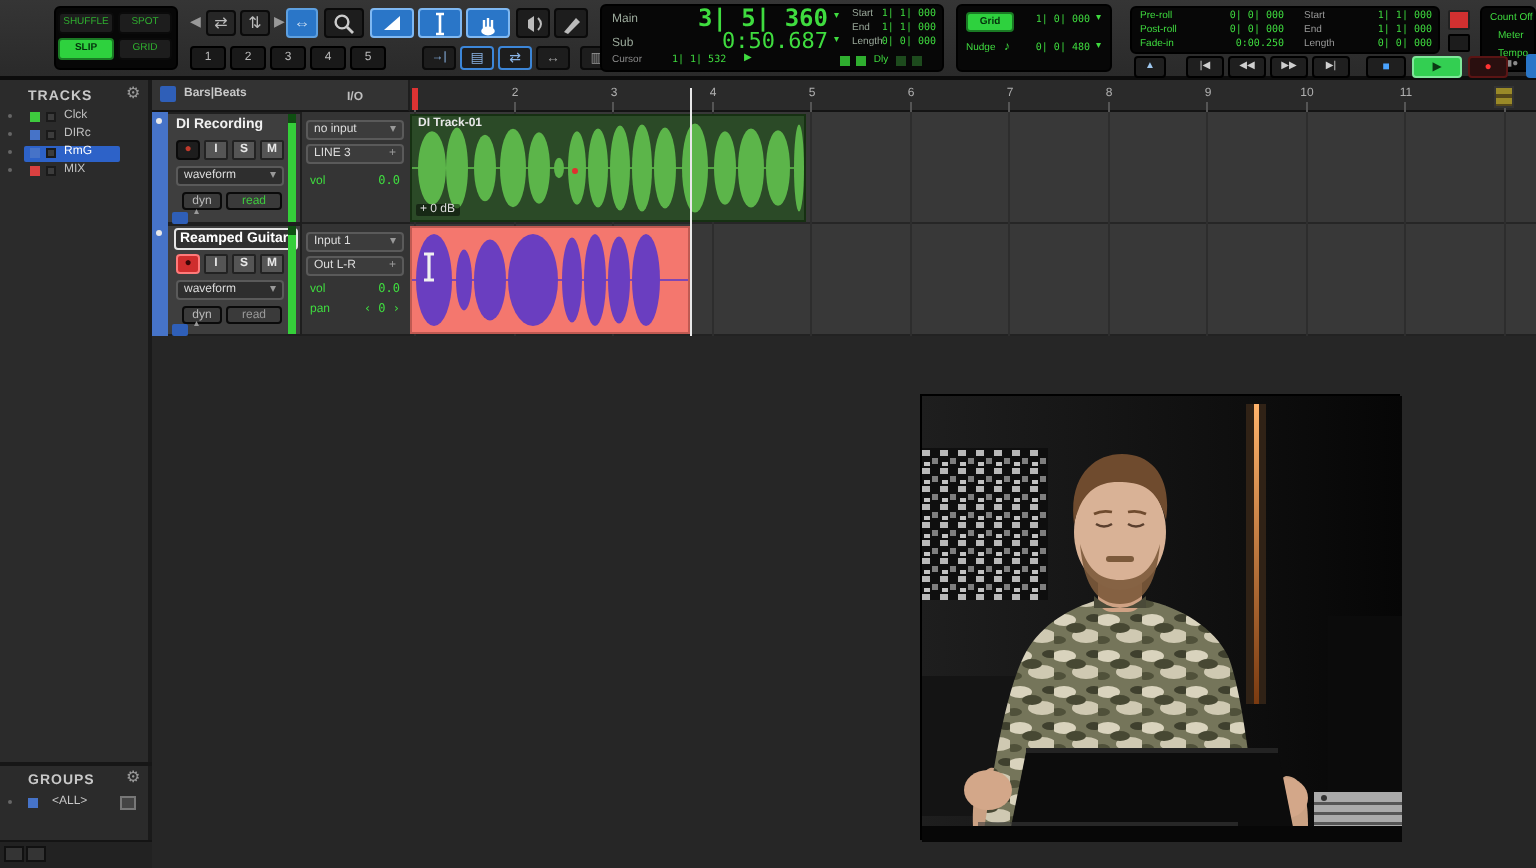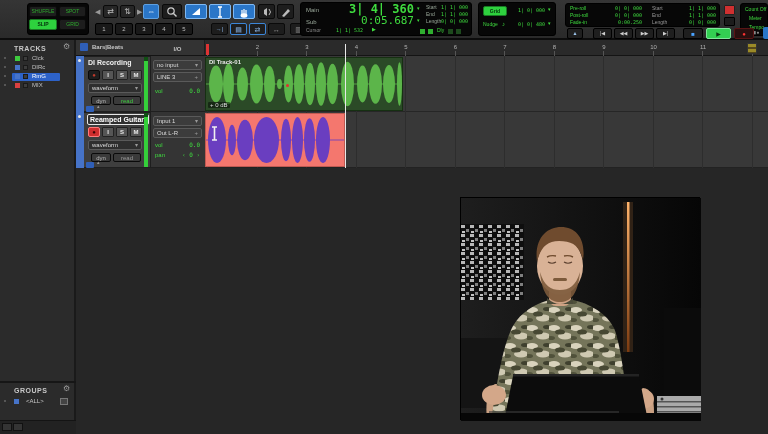--- a/index.html
+++ b/index.html
@@ -77,24 +77,24 @@
 
   <div class="a" id="zoom-presets"></div>
   <div class="a btn" style="left:211px;top:23px;width:17px;height:12px;font-size:6px;color:#8ab4e6">→|</div>
   <div class="a btn" style="left:230px;top:23px;width:17px;height:12px;font-size:7px;border:1px solid #3c86d8;color:#8ab4e6">▤</div>
   <div class="a btn" style="left:249px;top:23px;width:17px;height:12px;font-size:7px;border:1px solid #3c86d8;color:#8ab4e6">⇄</div>
   <div class="a btn" style="left:268px;top:23px;width:17px;height:12px;font-size:7px;color:#999">↔</div>
   <div class="a btn" style="left:290px;top:23px;width:17px;height:12px;font-size:7px;color:#999">▥</div>
 
   <div class="a panel" style="left:300px;top:2px;width:172px;height:34px"></div>
   <div class="a dim" style="left:306px;top:7px;font-size:6px">Main</div>
-  <div class="a g mono" style="left:324px;top:3px;width:90px;text-align:right;font-size:12px;font-weight:bold">3| 4| 360</div>
+  <div class="a g mono" style="left:324px;top:3px;width:90px;text-align:right;font-size:12px;font-weight:bold">3| 5| 360</div>
   <div class="a g" style="left:417px;top:6px;font-size:5px">▾</div>
   <div class="a dim" style="left:306px;top:19px;font-size:6px">Sub</div>
-  <div class="a g mono" style="left:324px;top:15px;width:90px;text-align:right;font-size:11px">0:05.687</div>
+  <div class="a g mono" style="left:324px;top:15px;width:90px;text-align:right;font-size:11px">0:50.687</div>
   <div class="a g" style="left:417px;top:18px;font-size:5px">▾</div>
   <div class="a dim" style="left:426px;top:5px;font-size:5px">Start</div>
   <div class="a g mono" style="left:438px;top:5px;width:30px;text-align:right;font-size:5px">1| 1| 000</div>
   <div class="a dim" style="left:426px;top:12px;font-size:5px">End</div>
   <div class="a g mono" style="left:438px;top:12px;width:30px;text-align:right;font-size:5px">1| 1| 000</div>
   <div class="a dim" style="left:426px;top:19px;font-size:5px">Length</div>
   <div class="a g mono" style="left:438px;top:19px;width:30px;text-align:right;font-size:5px">0| 0| 000</div>
   <div class="a" style="left:306px;top:28px;font-size:5px;color:#8a8a8a">Cursor</div>
   <div class="a g mono" style="left:336px;top:28px;font-size:5px">1| 1| 532</div>
   <div class="a g" style="left:372px;top:27px;font-size:5px">▶</div>

